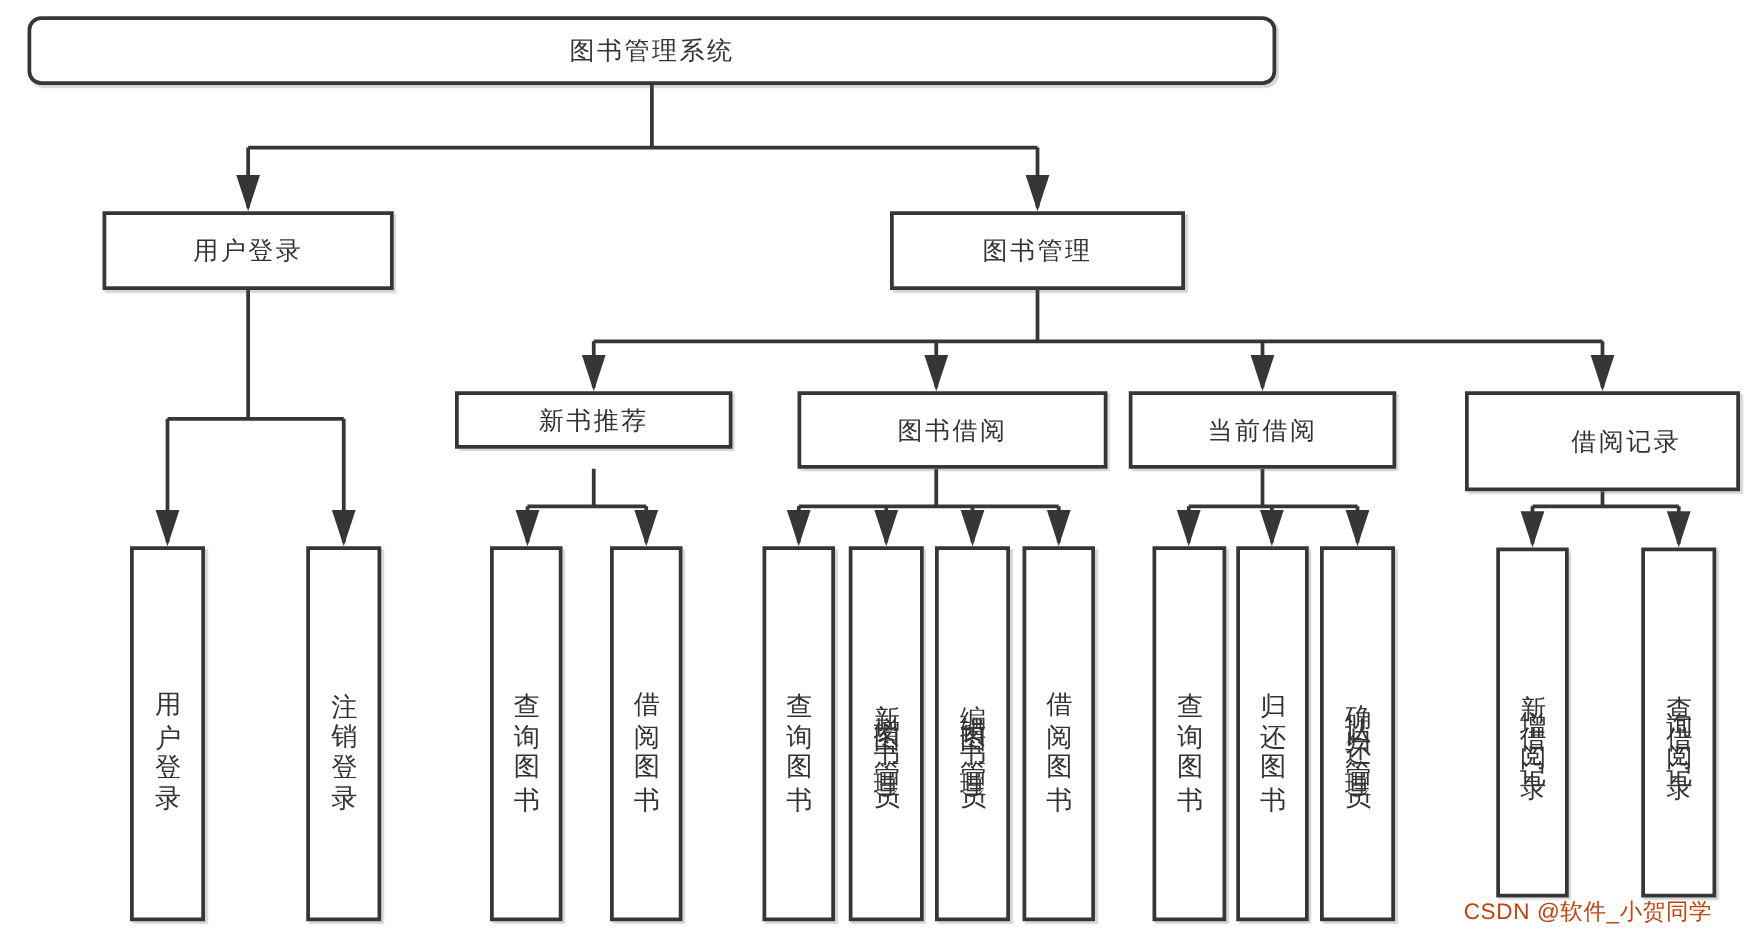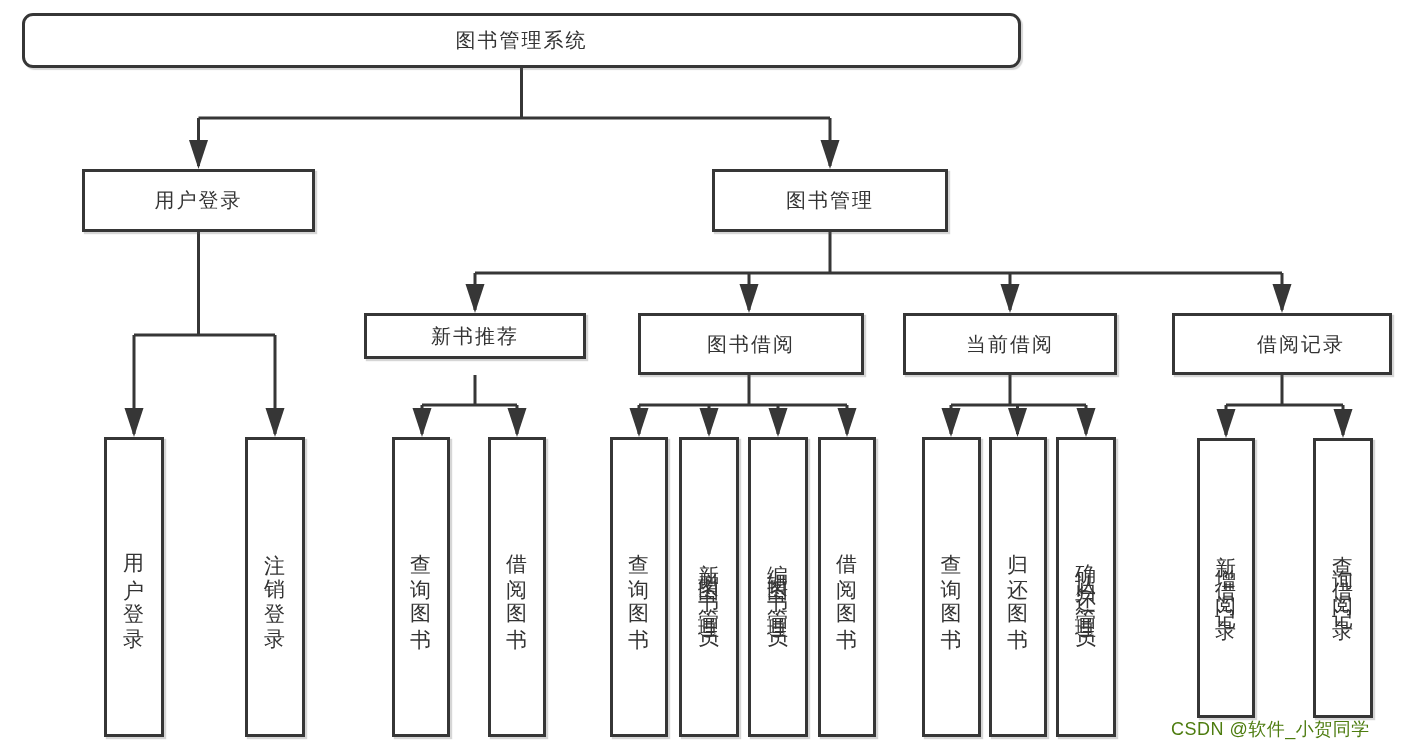--- a/index.html
+++ b/index.html
@@ -17,21 +17,21 @@
   .hlabel{font-size:20px;letter-spacing:2px;white-space:nowrap;}
   .vtext{
     writing-mode:vertical-rl;text-orientation:mixed;
     font-size:21px;line-height:1;white-space:nowrap;
   }
   .ls-wide{letter-spacing:25px;}
   .ls-mid{letter-spacing:13px;}
   .ls-tight{letter-spacing:9px;}
   .watermark{
     position:absolute;left:1171px;top:717px;z-index:5;
-    font-size:18px;color:#4d7c0f;letter-spacing:0.5px;white-space:nowrap;
+    font-size:18px;color:#c2410c;letter-spacing:0.5px;white-space:nowrap;
     text-shadow:0 0 2px #ffffff;
   }
 </style>
 </head>
 <body>
 
 <div class="canvas">
 
   <svg class="wires" viewBox="0 0 1405 747" xmlns="http://www.w3.org/2000/svg">
     <g stroke="#363636" stroke-width="3" fill="none">
@@ -73,27 +73,27 @@
   <div class="box" style="left:82px;top:169px;width:233px;height:63px;">
     <span class="hlabel">用户登录</span>
   </div>
   <div class="box" style="left:712px;top:169px;width:236px;height:63px;">
     <span class="hlabel">图书管理</span>
   </div>
 
   <div class="box" style="left:364px;top:313px;width:222px;height:46px;">
     <span class="hlabel">新书推荐</span>
   </div>
-  <div class="box" style="left:638px;top:313px;width:226px;height:62px;">
+  <div class="box" style="left:638px;top:313px;width:248px;height:62px;">
     <span class="hlabel">图书借阅</span>
   </div>
   <div class="box" style="left:903px;top:313px;width:214px;height:62px;text-align:right;">
     <span class="hlabel">当前借阅</span>
   </div>
-  <div class="box" style="left:1172px;top:313px;width:220px;height:62px;padding-left:38px;">
+  <div class="box" style="left:1172px;top:313px;width:220px;height:80px;padding-left:38px;">
     <span class="hlabel">借阅记录</span>
   </div>
 
   <div class="box" style="left:104px;top:437px;width:60px;height:300px;">
     <span class="vtext ls-wide">用户登录</span>
   </div>
   <div class="box" style="left:245px;top:437px;width:60px;height:300px;">
     <span class="vtext ls-wide">注销登录</span>
   </div>
 

